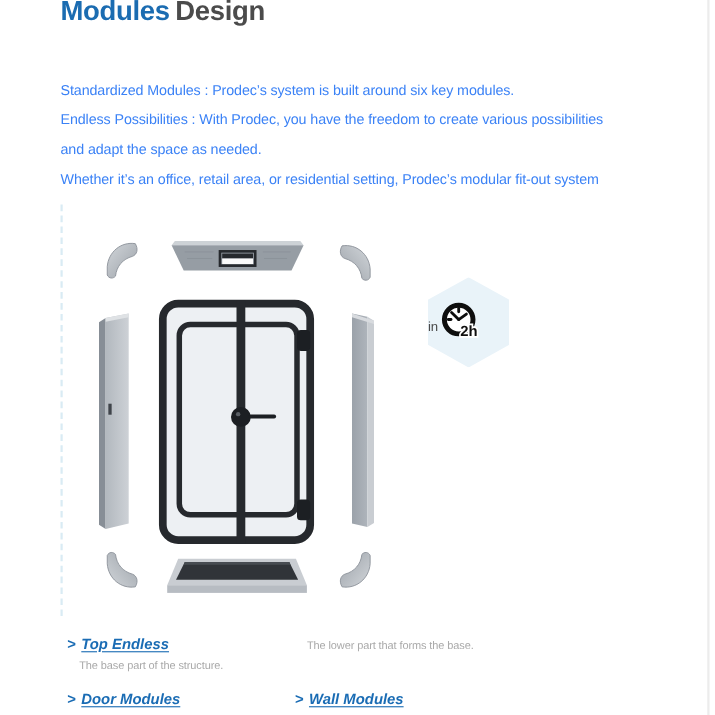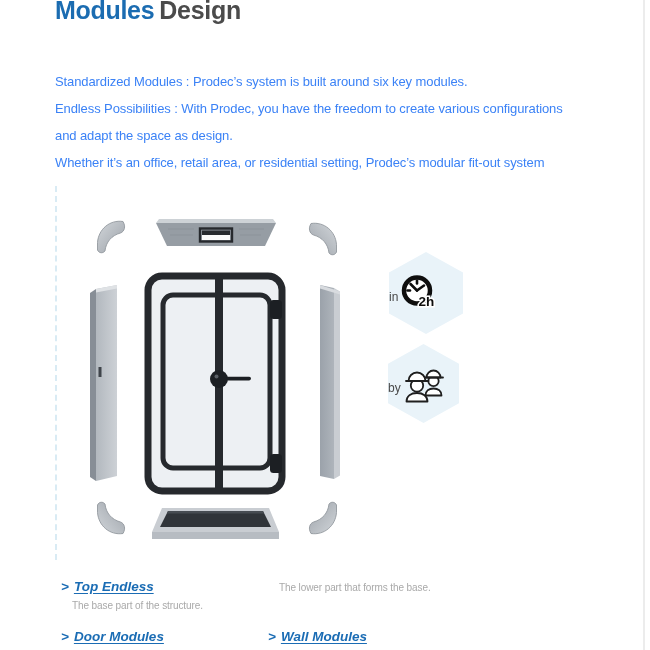--- a/index.html
+++ b/index.html
@@ -63,22 +63,22 @@
 </style>
 </head>
 <body>
 
 <div class="page">
 
   <h1 class="title"><span class="t-blue">Modules</span><span class="t-dark">Design</span></h1>
 
   <div class="intro">
     <div>Standardized Modules : Prodec’s system is built around six key modules.</div>
-    <div>Endless Possibilities : With Prodec, you have the freedom to create various configurations</div>
-    <div>and adapt the space as design.</div>
+    <div>Endless Possibilities : With Prodec, you have the freedom to create various possibilities</div>
+    <div>and adapt the space as needed.</div>
     <div>Whether it’s an office, retail area, or residential setting, Prodec’s modular fit-out system</div>
   </div>
 
   <div class="figure">
 
     <svg class="pod" width="292" height="326" viewBox="0 0 292 326">
       <defs>
         <linearGradient id="gCorner" x1="0" y1="0" x2="1" y2="1">
           <stop offset="0" stop-color="#d2d6da"></stop>
             <stop offset="1" stop-color="#9ba1a8"></stop>
@@ -162,35 +162,20 @@
         <g stroke="#0e0e0e" stroke-width="2.6" stroke-linecap="round">
           <line x1="19" y1="7.5" x2="19" y2="10.5"></line>
           <line x1="9.5" y1="17.5" x2="12" y2="17.5"></line>
           <line x1="19" y1="17.5" x2="12.5" y2="11"></line>
           <line x1="19" y1="17.5" x2="26" y2="12.5"></line>
         </g>
         <text x="20.5" y="32.5" font-size="13.5" font-weight="bold" font-family="Liberation Sans, sans-serif" fill="#0e0e0e" stroke="#ffffff" stroke-width="3" paint-order="stroke">2h</text>
       </svg>
     </div>
 
-    <div class="badge badge-by">
-      <span class="badge-label">by</span>
-      <svg width="44" height="40" viewBox="0 0 44 40">
-        <g fill="#ffffff" stroke="#1f1f1f" stroke-width="1.8" stroke-linecap="round" stroke-linejoin="round">
-          <path d="M24.5,31.5 c0,-4.5 3.5,-7 8,-7 c4.5,0 8,2.5 8,7 z"></path>
-          <circle cx="32.5" cy="17" r="5.2"></circle>
-          <path d="M25.5,13.5 a7,7 0 0 1 14,0 z"></path>
-          <line x1="23.5" y1="13.5" x2="42" y2="13.5"></line>
-          <path d="M5.5,37.5 c0,-5.5 4.5,-8.5 10.5,-8.5 c6,0 10.5,3 10.5,8.5 z"></path>
-          <circle cx="16" cy="21.5" r="6.2"></circle>
-          <path d="M7.5,17 a8.5,8.5 0 0 1 17,0 z"></path>
-          <line x1="5" y1="17" x2="27.5" y2="17"></line>
-        </g>
-      </svg>
-    </div>
   </div>
 
   <div class="links">
     <div class="mod-link-block">
       <a class="mod-link"><span class="pfx">&gt;</span><span class="lbl">Top Endless</span></a>
       <div class="mod-desc">The base part of the structure.</div>
     </div>
     <div class="mod-link-block">
       <div class="mod-desc">The lower part that forms the base.</div>
     </div>

